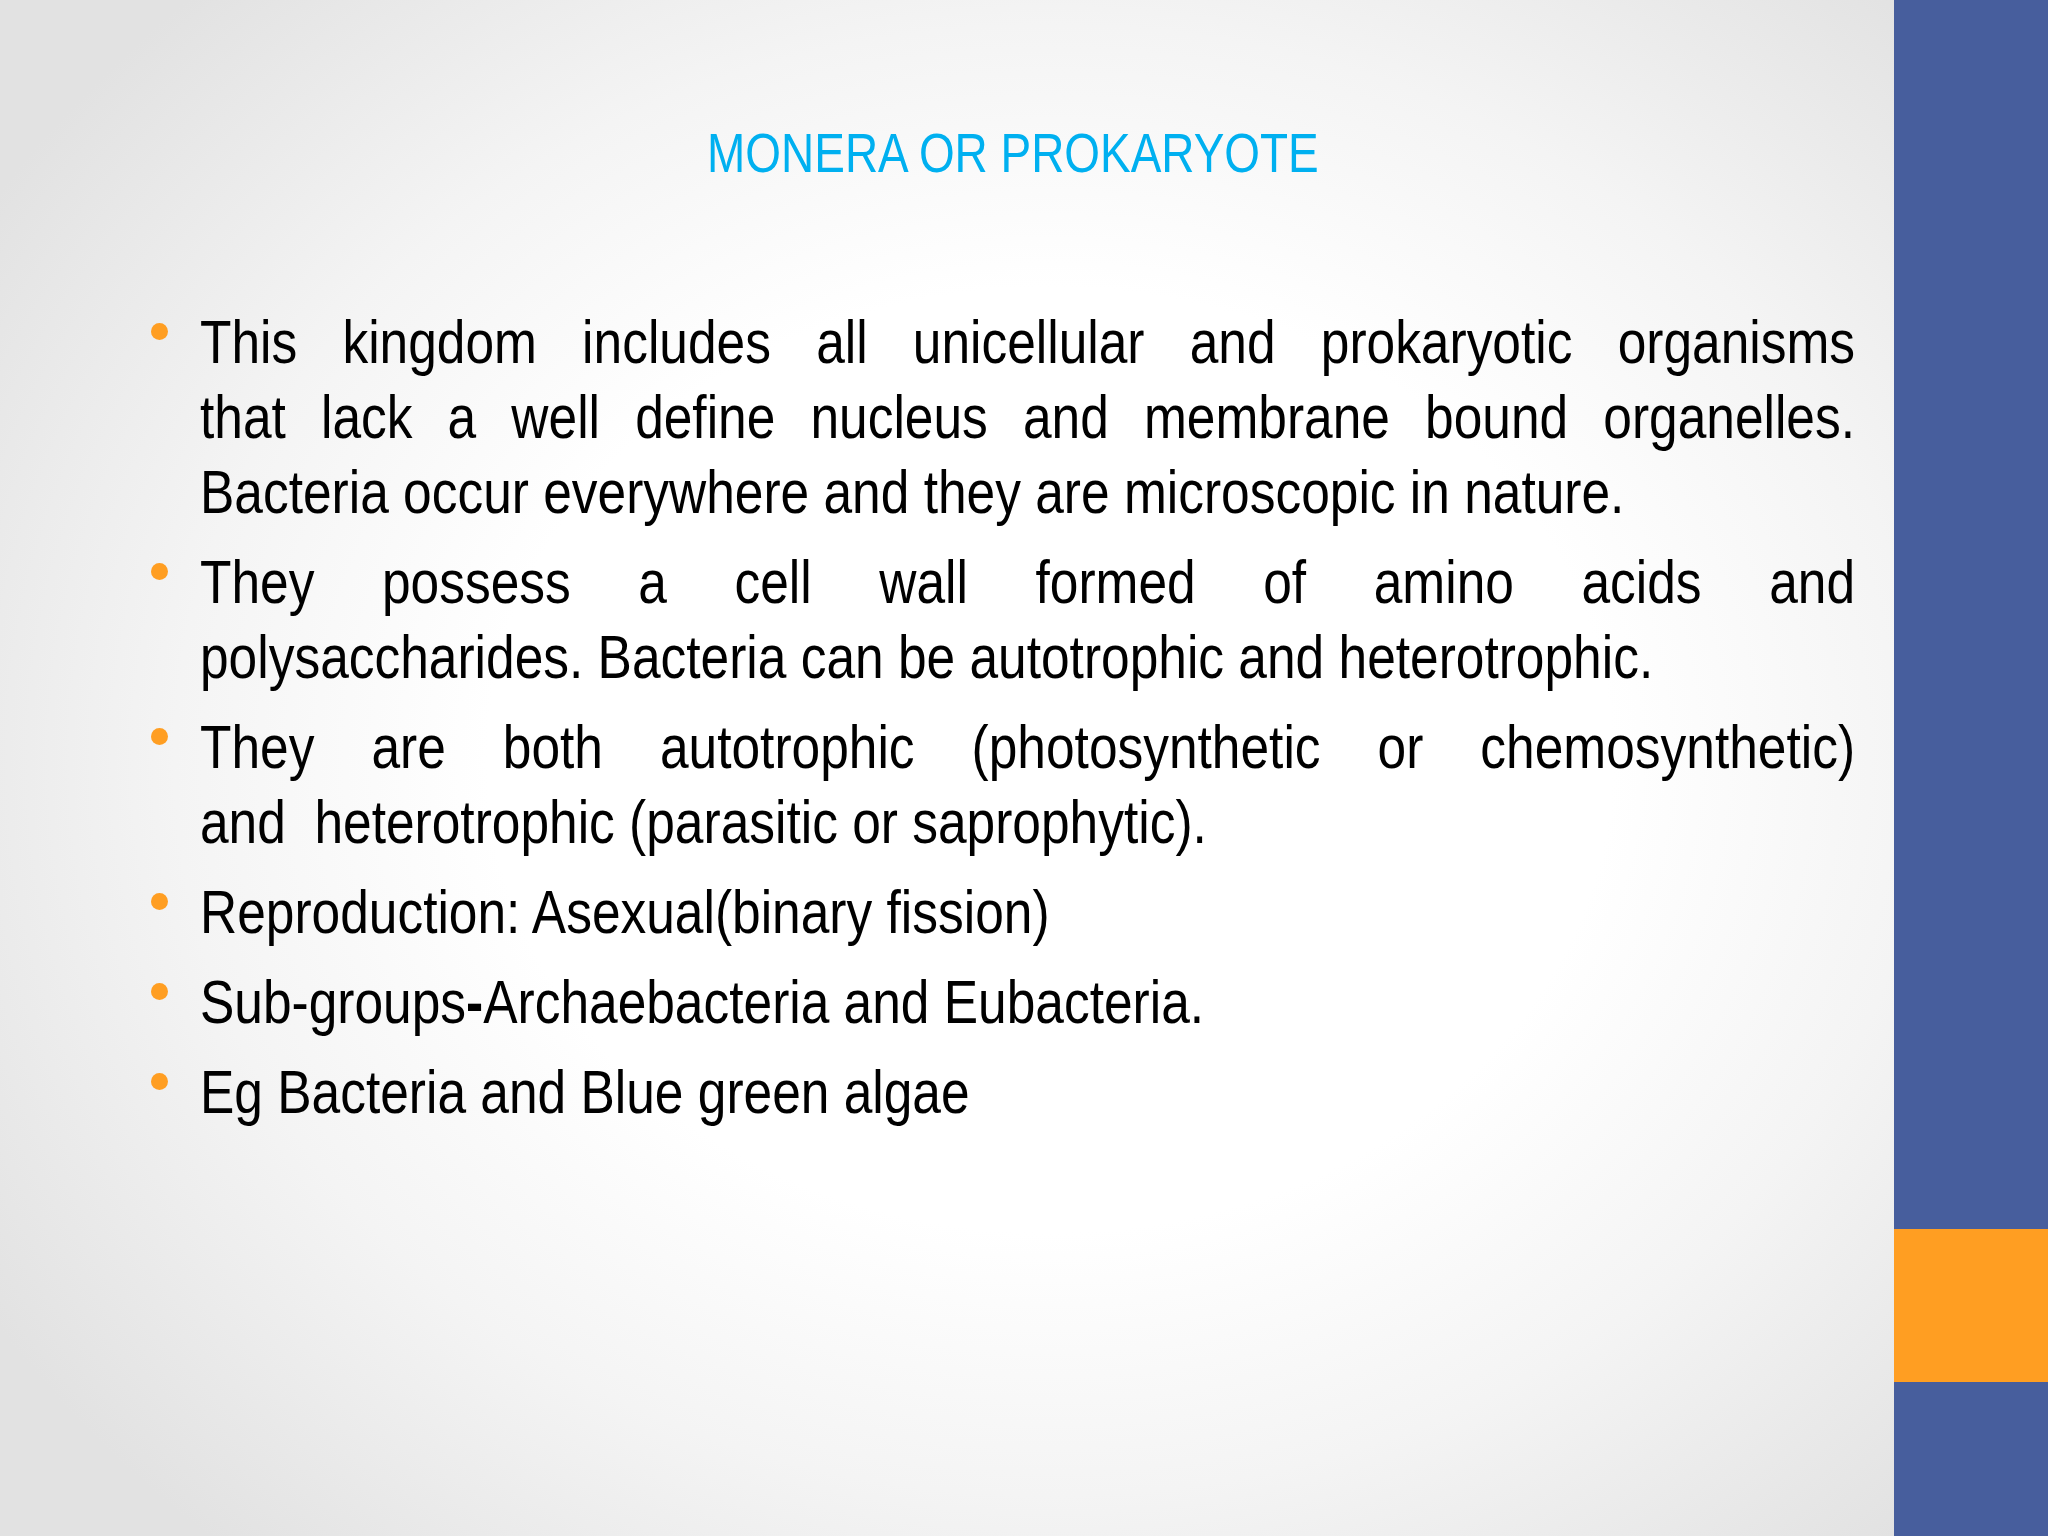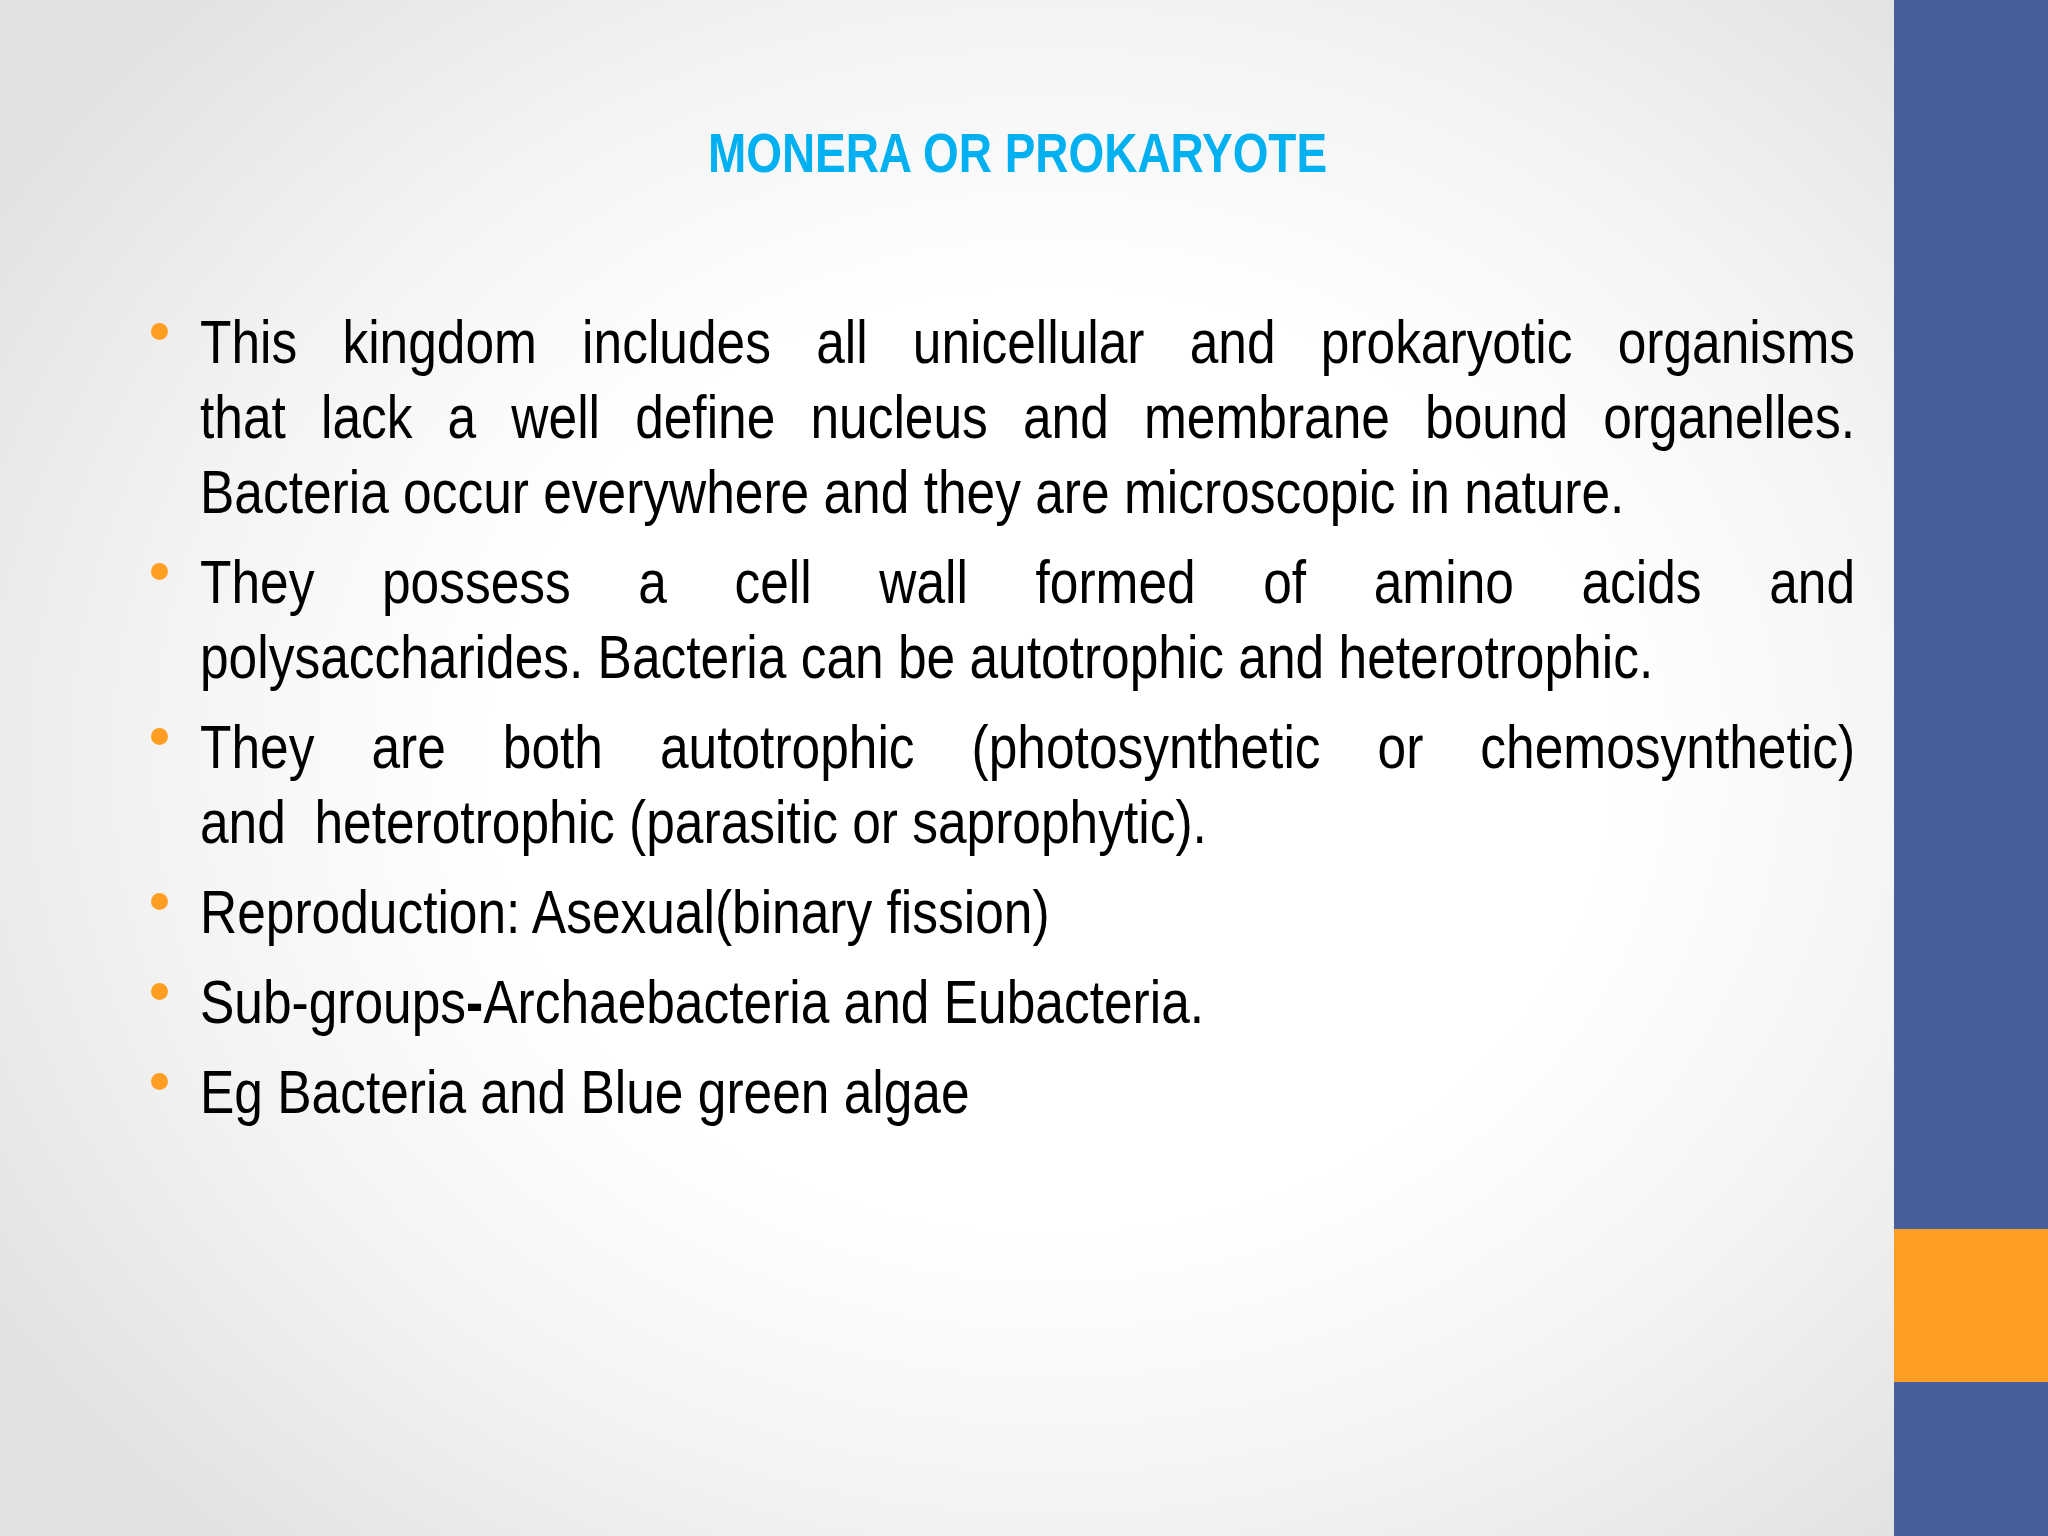--- a/index.html
+++ b/index.html
@@ -30,21 +30,21 @@
     height: 153px;
     background: #ff9e22;
   }
   .slide-title {
     position: absolute;
     left: 640px;
     top: 118px;
     width: 725px;
     height: 70px;
     text-align: center;
-    font-weight: bold;
+    font-weight: normal;
     font-size: 56px;
     line-height: 70px;
     color: #00b0f0;
     white-space: nowrap;
   }
   .slide-title span {
     display: inline-block;
     transform: scaleX(0.82);
     transform-origin: center;
   }

